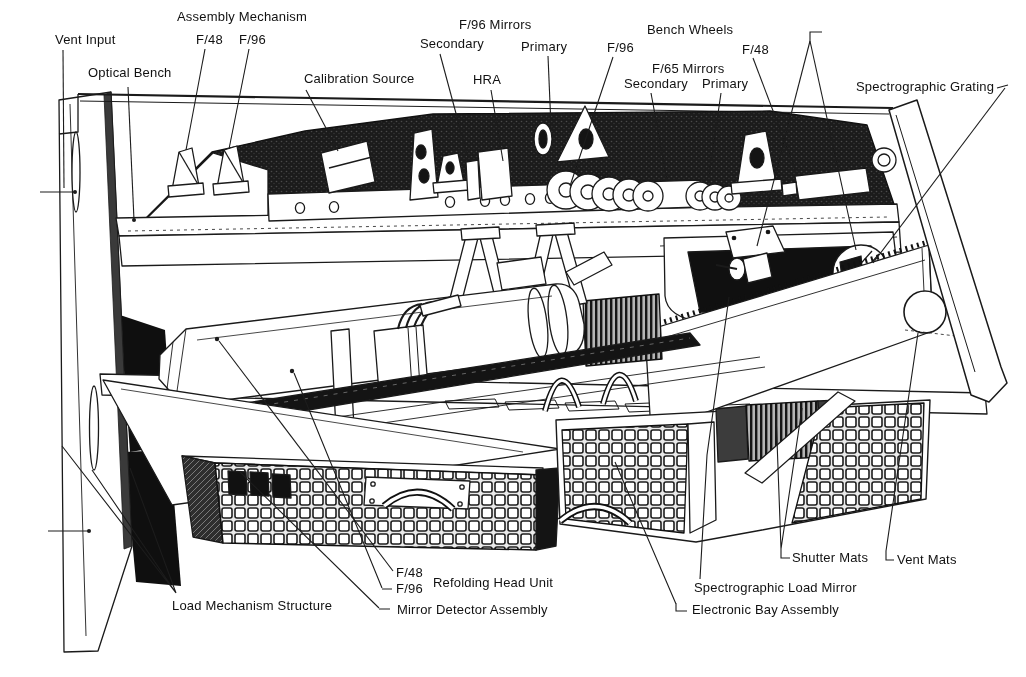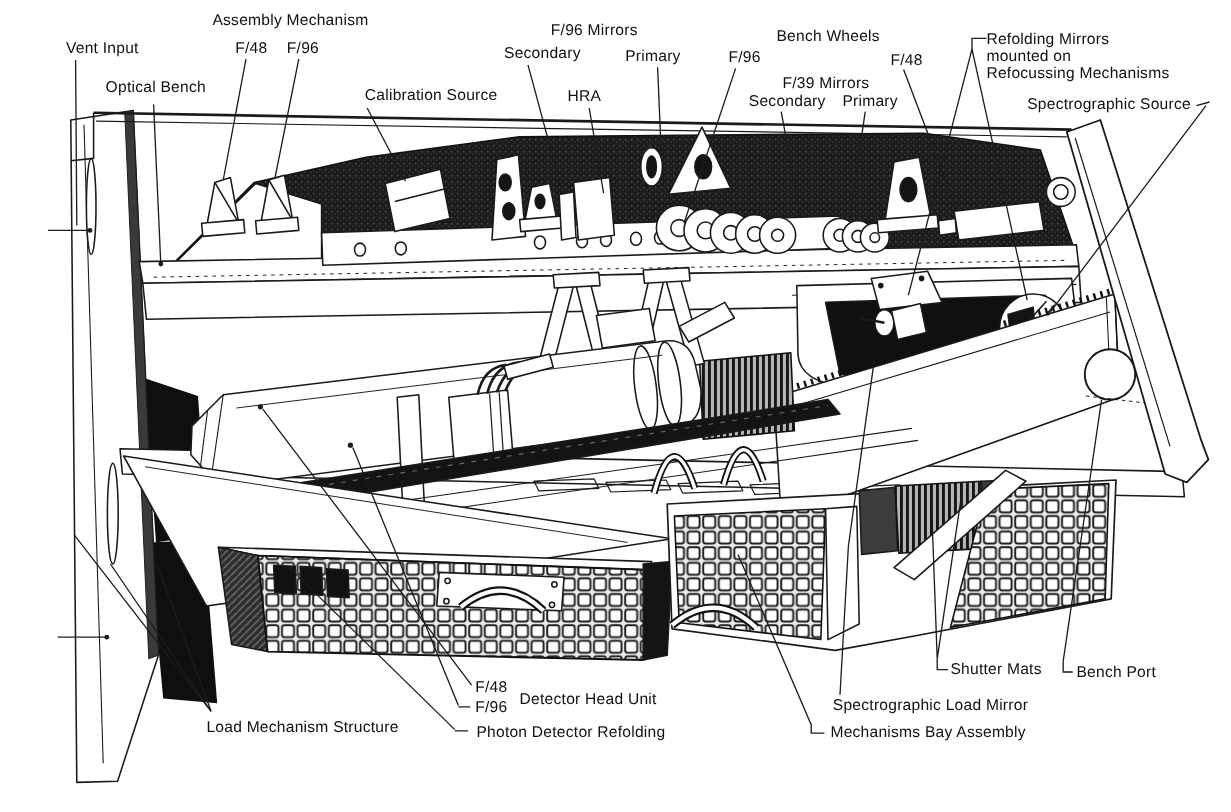--- a/index.html
+++ b/index.html
@@ -256,32 +256,27 @@
   <div class="lbl" style="left:196px;top:33px">F/48</div>
   <div class="lbl" style="left:239px;top:33px">F/96</div>
   <div class="lbl" style="left:304px;top:72px">Calibration Source</div>
   <div class="lbl" style="left:459px;top:18px">F/96 Mirrors</div>
   <div class="lbl" style="left:420px;top:37px">Secondary</div>
   <div class="lbl" style="left:521px;top:40px">Primary</div>
   <div class="lbl" style="left:473px;top:73px">HRA</div>
   <div class="lbl" style="left:607px;top:41px">F/96</div>
   <div class="lbl" style="left:647px;top:23px">Bench Wheels</div>
   <div class="lbl" style="left:742px;top:43px">F/48</div>
-  <div class="lbl" style="left:652px;top:62px">F/39 Mirrors</div>
+  <div class="lbl" style="left:652px;top:62px">F/65 Mirrors</div>
   <div class="lbl" style="left:624px;top:77px">Secondary</div>
   <div class="lbl" style="left:702px;top:77px">Primary</div>
-  <div class="lbl lbl-block" style="left:822px;top:26px">
-    <div>Refolding Mirrors</div>
-    <div>mounted on</div>
-    <div>Refocussing Mechanisms</div>
-  </div>
-  <div class="lbl" style="left:856px;top:80px">Spectrographic Source</div>
+  <div class="lbl" style="left:856px;top:80px">Spectrographic Grating</div>
   <div class="lbl" style="left:172px;top:599px">Load Mechanism Structure</div>
   <div class="lbl" style="left:396px;top:566px">F/48</div>
   <div class="lbl" style="left:396px;top:582px">F/96</div>
-  <div class="lbl" style="left:433px;top:576px">Detector Head Unit</div>
-  <div class="lbl" style="left:397px;top:603px">Photon Detector Refolding</div>
+  <div class="lbl" style="left:433px;top:576px">Refolding Head Unit</div>
+  <div class="lbl" style="left:397px;top:603px">Mirror Detector Assembly</div>
   <div class="lbl" style="left:694px;top:581px">Spectrographic Load Mirror</div>
-  <div class="lbl" style="left:692px;top:603px">Mechanisms Bay Assembly</div>
+  <div class="lbl" style="left:692px;top:603px">Electronic Bay Assembly</div>
   <div class="lbl" style="left:792px;top:551px">Shutter Mats</div>
-  <div class="lbl" style="left:897px;top:553px">Bench Port</div>
+  <div class="lbl" style="left:897px;top:553px">Vent Mats</div>
 
 </div>
 
 </body></html>

